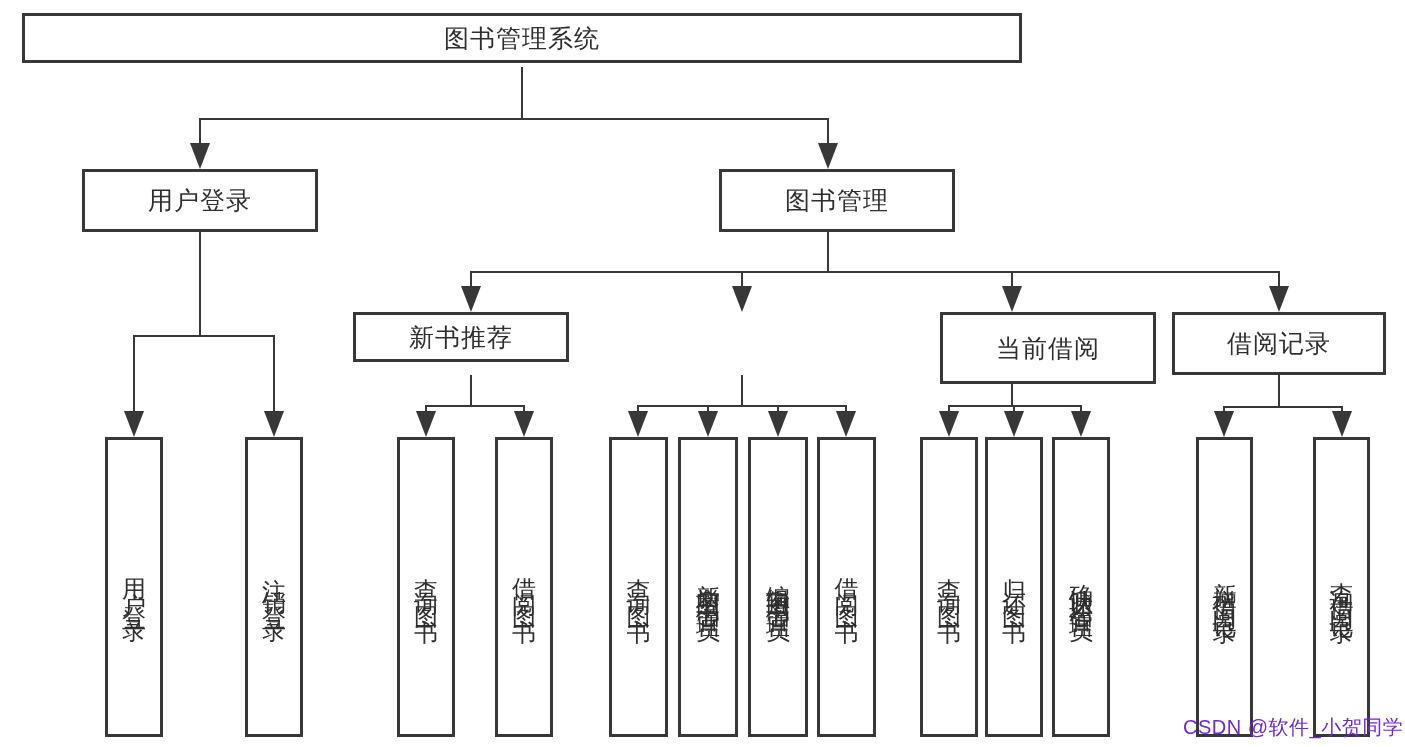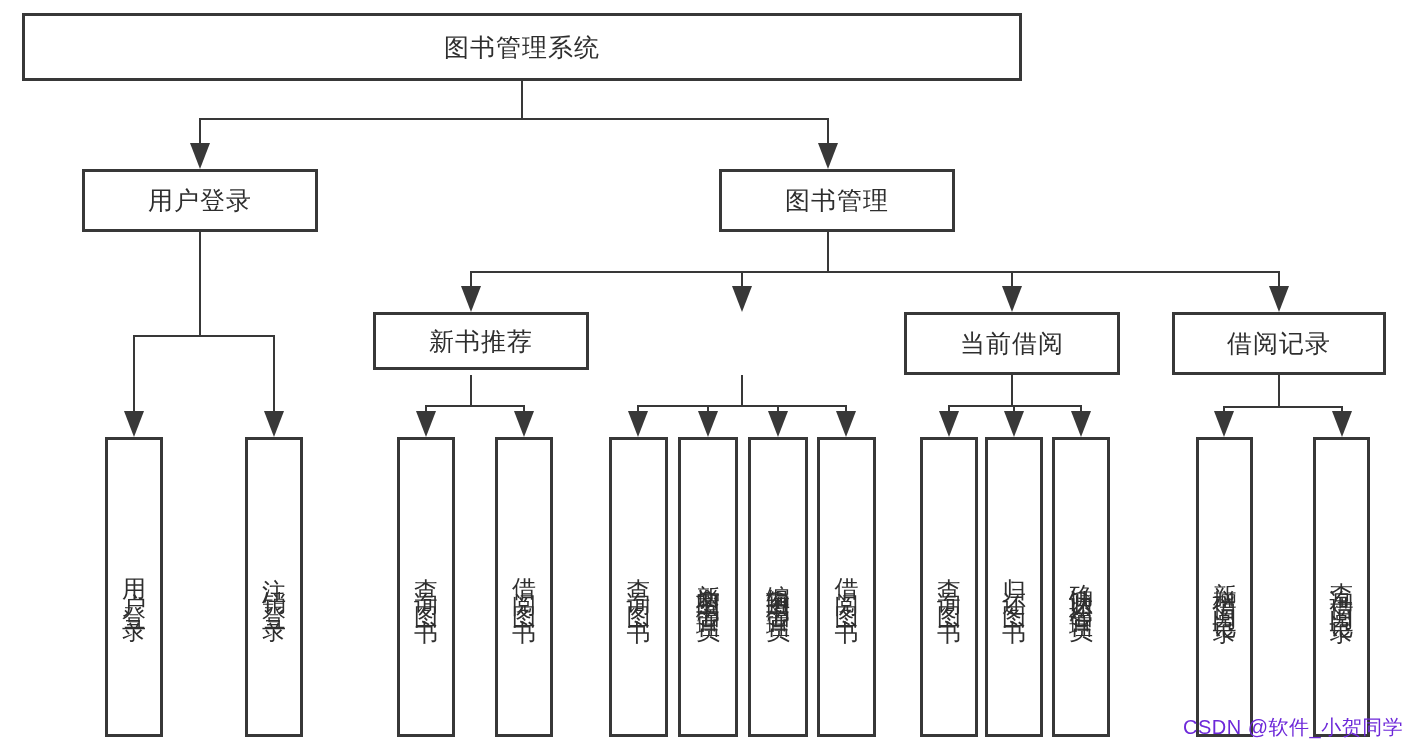--- a/index.html
+++ b/index.html
@@ -80,27 +80,27 @@
       <polygon points="1071,411 1091,411 1081,437"></polygon>
     </g>
 
     <g>
       <path shape-rendering="crispEdges" d="M1279 375 V407 M1223 407 H1343 M1224 407 V413 M1342 407 V413"></path>
       <polygon points="1214,411 1234,411 1224,437"></polygon>
       <polygon points="1332,411 1352,411 1342,437"></polygon>
     </g>
   </svg>
 
-  <div class="box h" style="left:22px;top:13px;width:1000px;height:68px">图书管理系统</div>
+  <div class="box h" style="left:22px;top:13px;width:1000px;height:50px">图书管理系统</div>
 
   <div class="box h" style="left:82px;top:169px;width:236px;height:63px">用户登录</div>
   <div class="box h" style="left:719px;top:169px;width:236px;height:63px">图书管理</div>
 
-  <div class="box h" style="left:373px;top:312px;width:216px;height:58px">新书推荐</div>
-  <div class="box h" style="left:904px;top:312px;width:216px;height:63px">当前借阅</div>
+  <div class="box h" style="left:353px;top:312px;width:216px;height:50px">新书推荐</div>
+  <div class="box h" style="left:940px;top:312px;width:216px;height:72px">当前借阅</div>
   <div class="box h" style="left:1172px;top:312px;width:214px;height:63px">借阅记录</div>
 
   <div class="box v loose" style="left:105px;width:58px">用户登录</div>
   <div class="box v loose" style="left:245px;width:58px">注销登录</div>
 
   <div class="box v loose" style="left:397px;width:58px">查询图书</div>
   <div class="box v loose" style="left:495px;width:58px">借阅图书</div>
 
   <div class="box v loose" style="left:609px;width:59px">查询图书</div>
   <div class="box v" style="left:678px;width:60px">新增图书（管理员）</div>

